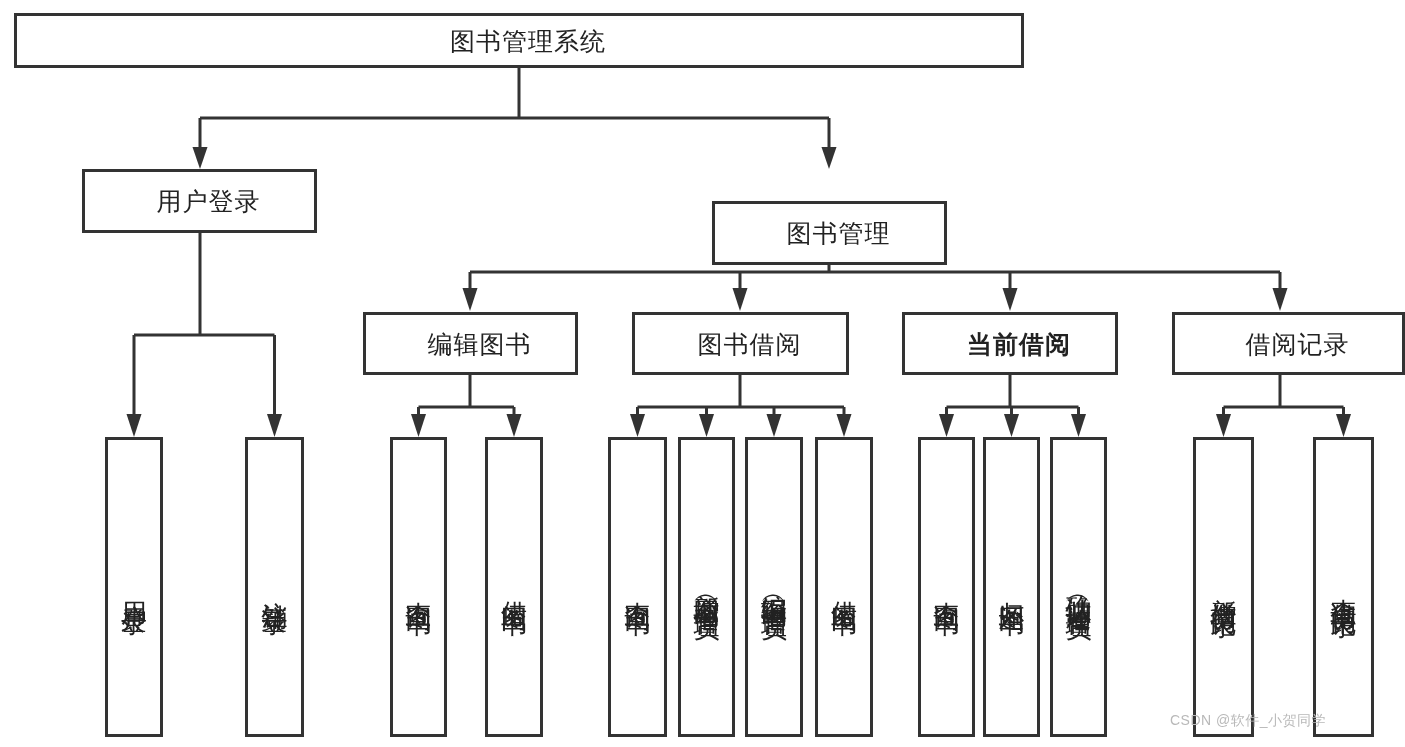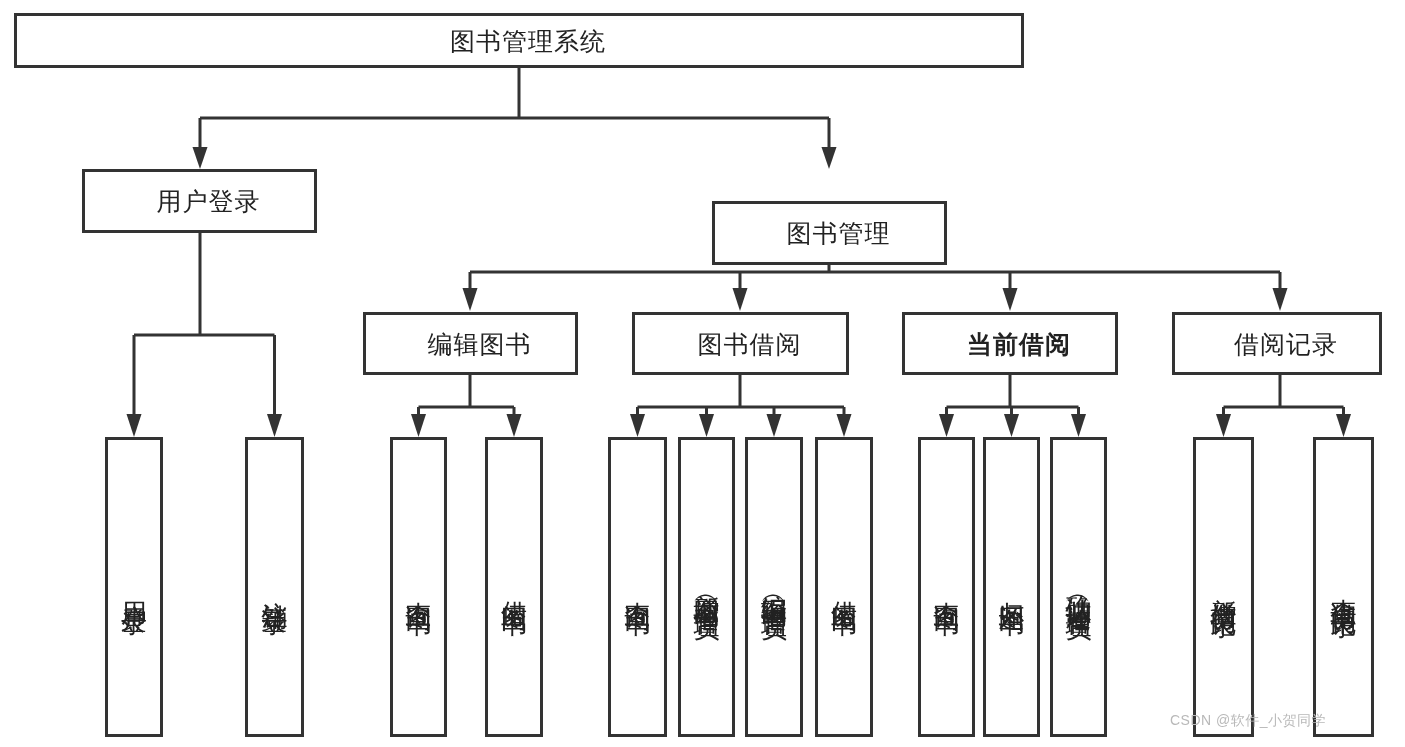--- a/index.html
+++ b/index.html
@@ -69,21 +69,21 @@
   </svg>
 
   <div class="box" style="left:14px;top:13px;width:1010px;height:55px;">图书管理系统</div>
 
   <div class="box" style="left:82px;top:169px;width:235px;height:64px;">用户登录</div>
   <div class="box" style="left:712px;top:169px;width:235px;height:64px;margin-top:32px;">图书管理</div>
 
   <div class="box" style="left:363px;top:312px;width:215px;height:63px;">编辑图书</div>
   <div class="box" style="left:632px;top:312px;width:217px;height:63px;">图书借阅</div>
   <div class="box" style="left:902px;top:312px;width:216px;height:63px;font-weight:bold;">当前借阅</div>
-  <div class="box" style="left:1172px;top:312px;width:210px;height:63px;">借阅记录</div>
+  <div class="box" style="left:1172px;top:312px;width:233px;height:63px;">借阅记录</div>
 
   <div class="box v" style="left:105px;top:437px;width:58px;height:300px;">用户登录</div>
   <div class="box v" style="left:245px;top:437px;width:59px;height:300px;">注销登录</div>
 
   <div class="box v" style="left:390px;top:437px;width:57px;height:300px;">查询图书</div>
   <div class="box v" style="left:485px;top:437px;width:58px;height:300px;">借阅图书</div>
 
   <div class="box v" style="left:608px;top:437px;width:59px;height:300px;">查询图书</div>
   <div class="box v" style="left:678px;top:437px;width:57px;height:300px;">新增图书（管理员）</div>
   <div class="box v" style="left:745px;top:437px;width:58px;height:300px;">编辑图书（管理员）</div>

